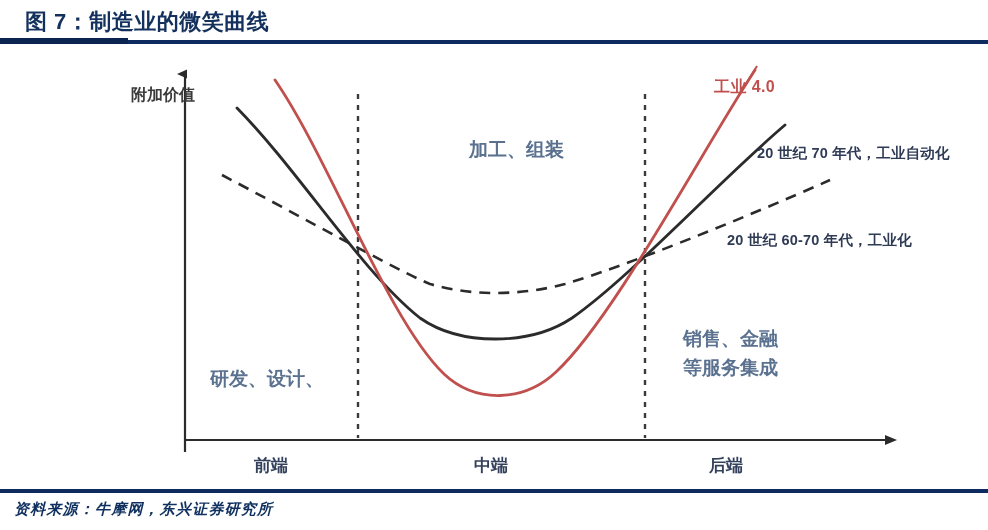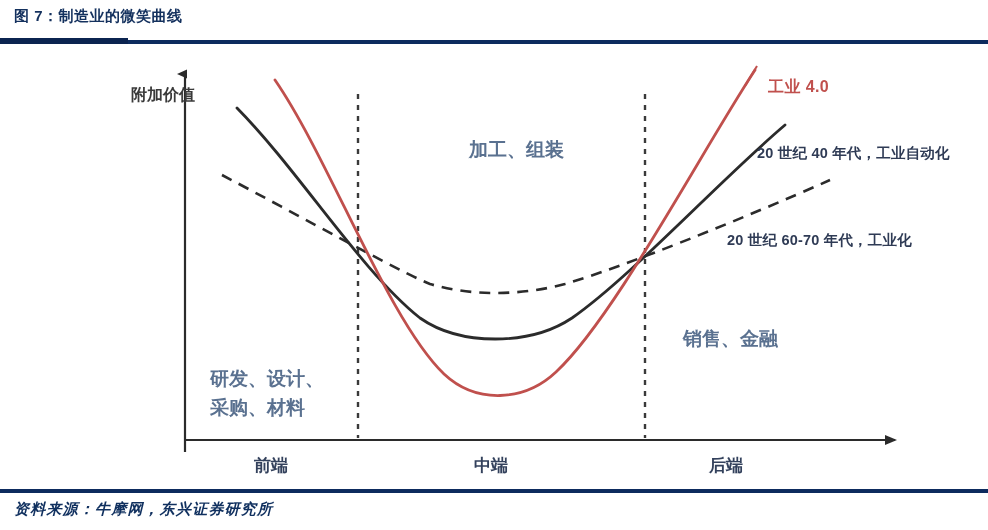--- a/index.html
+++ b/index.html
@@ -15,23 +15,23 @@
     overflow: hidden;
     position: relative;
   }
   #figure-root {
     position: relative;
     width: 988px;
     height: 530px;
   }
   .fig-title {
     position: absolute;
-    left: 14px;
+    left: 25px;
     top: 7px;
-    font-size: 15px;
+    font-size: 22px;
     font-weight: bold;
     letter-spacing: 0.5px;
     color: #14315e;
     white-space: nowrap;
   }
   .rule-top {
     position: absolute;
     left: 0;
     top: 40px;
     width: 988px;
@@ -107,21 +107,21 @@
   }
   .lbl-left-block {
     left: 210px;
     top: 320px;
   }
   .lbl-right-block {
     left: 683px;
     top: 280px;
   }
   .lbl-red {
-    left: 768px;
+    left: 714px;
     top: 33px;
     color: #c0504d;
     font-weight: bold;
     font-size: 16px;
     letter-spacing: 0.4px;
   }
   .lbl-dark-ann {
     color: #2f3b55;
     font-weight: bold;
     font-size: 14.5px;
@@ -184,30 +184,30 @@
 
       <line x1="745" y1="42" x2="757" y2="22" stroke="#c0504d" stroke-width="2"></line>
     </svg>
 
     <div class="lbl lbl-axis-y">附加价值</div>
 
     <div class="lbl lbl-blue lbl-mid">加工、组装</div>
 
     <div class="lbl lbl-blue lbl-left-block">
       <div>研发、设计、</div>
-      <div>采购、材料</div>
     </div>
 
     <div class="lbl lbl-blue lbl-right-block">
       <div>销售、金融</div>
+      <div>等服务集成</div>
     </div>
 
     <div class="lbl lbl-red">工业 4.0</div>
 
-    <div class="lbl lbl-dark-ann lbl-ann-90">20 世纪 40 年代，工业自动化</div>
+    <div class="lbl lbl-dark-ann lbl-ann-90">20 世纪 70 年代，工业自动化</div>
 
     <div class="lbl lbl-dark-ann lbl-ann-6070">20 世纪 60-70 年代，工业化</div>
 
     <div class="lbl lbl-xtick lbl-x-front">前端</div>
     <div class="lbl lbl-xtick lbl-x-mid">中端</div>
     <div class="lbl lbl-xtick lbl-x-back">后端</div>
   </div>
 
   <div class="rule-bottom"></div>
   <div class="source-note">资料来源：牛摩网，东兴证券研究所</div>

